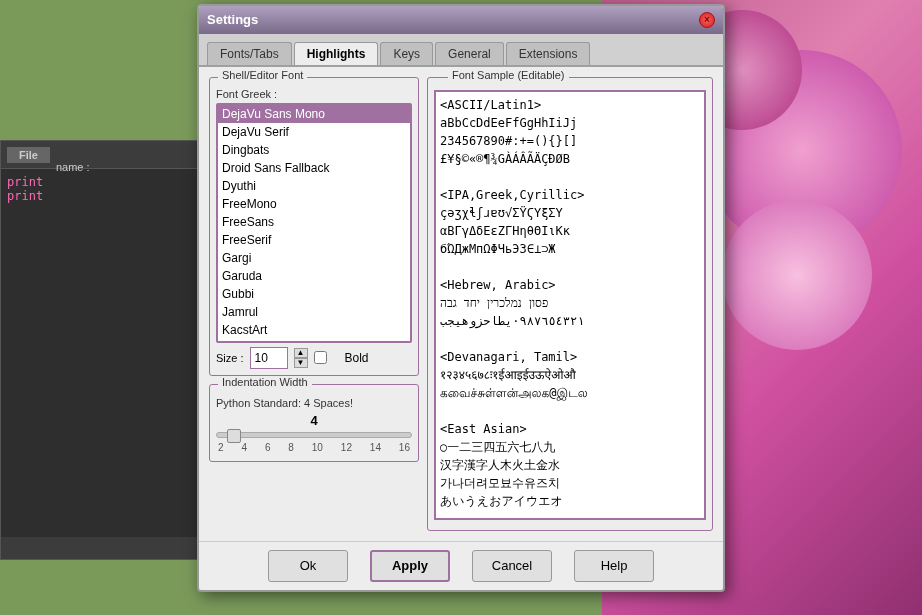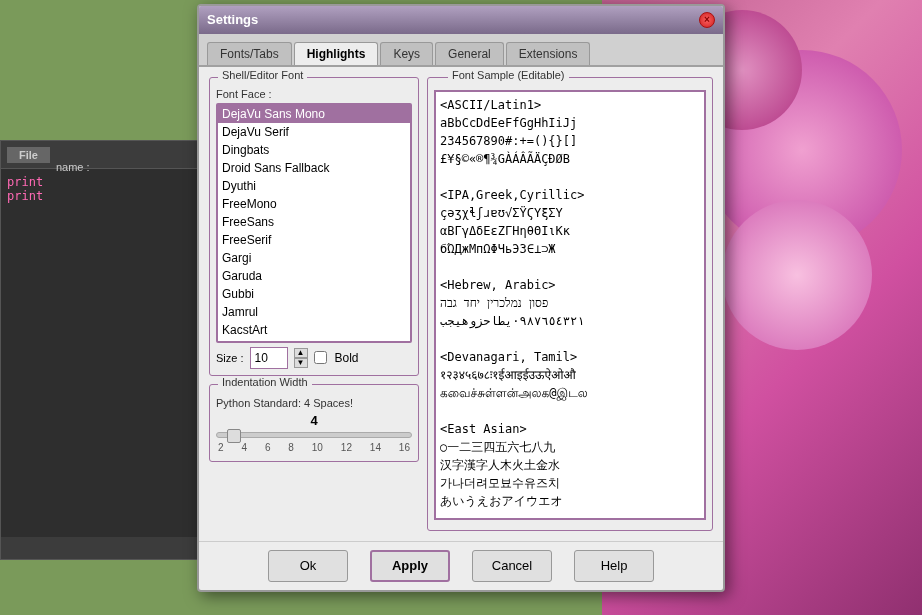--- a/index.html
+++ b/index.html
@@ -215,21 +215,21 @@
     }
     .spin-btn {
       width: 14px; height: 10px;
       border: 1px solid #999;
       background: #ddd;
       cursor: pointer;
       font-size: 8px;
       display: flex; align-items: center; justify-content: center;
       line-height: 1;
     }
-    .bold-checkbox { display: flex; align-items: center; gap: 8px; font-size: 12px; }
+    .bold-checkbox { display: flex; align-items: center; gap: 18px; font-size: 12px; }
 
     
     .indent-group {
       border: 1px solid #a070a0;
       border-radius: 3px;
       padding: 4px 6px 8px;
       position: relative;
     }
     .indent-group-label {
       position: absolute;
@@ -386,21 +386,21 @@
       <span>Extensions</span>
     </div>
   </div>
 
   <div class="dialog-body">
 
     <div class="left-panel">
 
       <div class="group-box">
         <span class="group-box-label">Shell/Editor Font</span>
-        <div class="font-face-label">Font Face :</div>
+        <div class="font-face-label">Font Greek :</div>
         <div class="font-list-container">
           <div class="font-list" id="font-list">
 
           <div class="font-list-item selected">DejaVu Sans Mono</div>
               <div class="font-list-item">DejaVu Serif</div>
               <div class="font-list-item">Dingbats</div>
               <div class="font-list-item">Droid Sans Fallback</div>
               <div class="font-list-item">Dyuthi</div>
               <div class="font-list-item">FreeMono</div>
               <div class="font-list-item">FreeSans</div>

